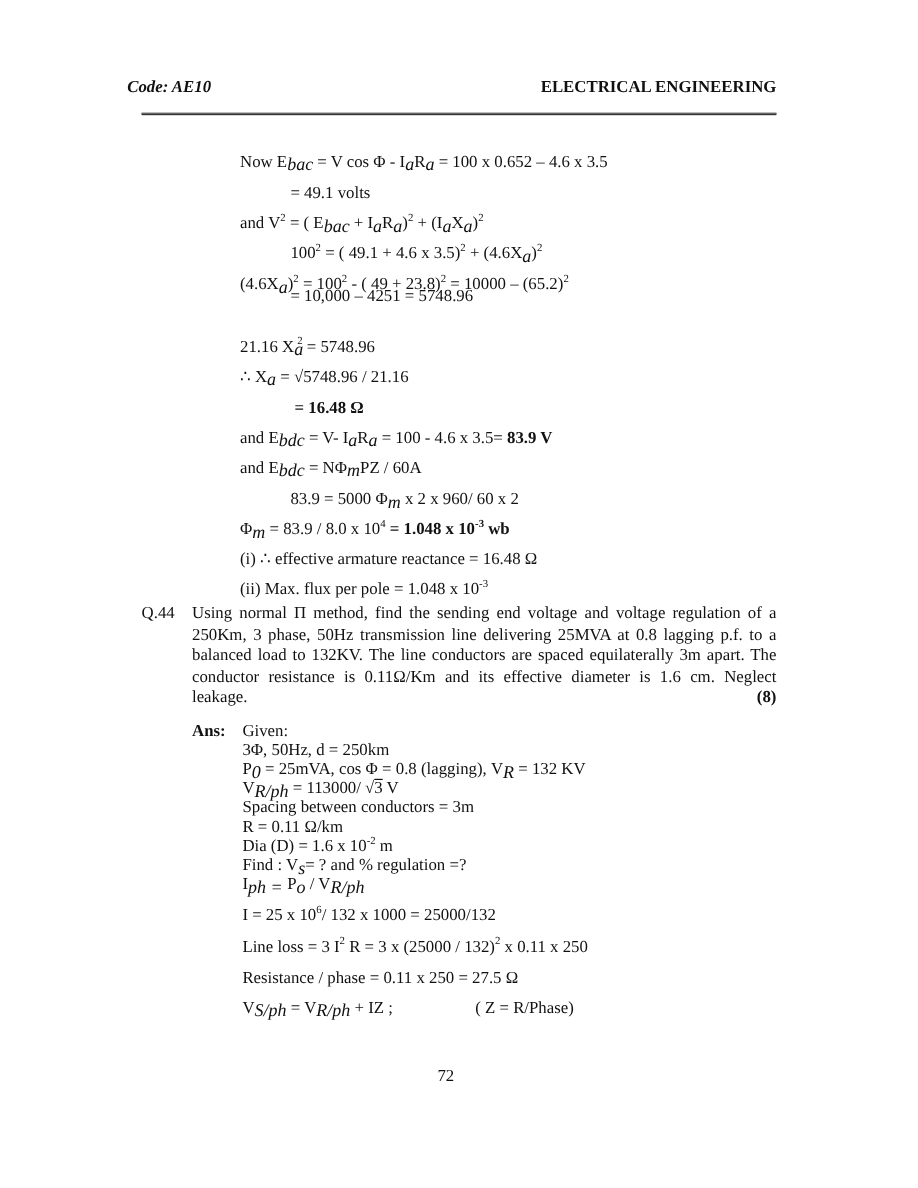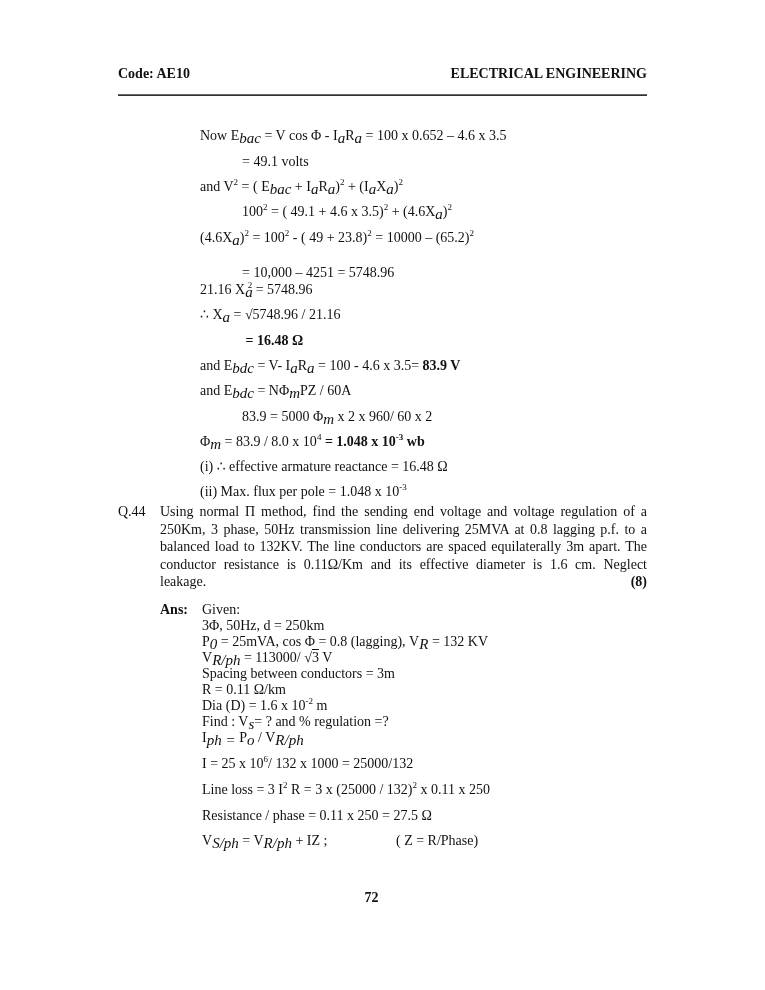--- a/index.html
+++ b/index.html
@@ -13,44 +13,44 @@
   .rule { position: absolute; left: 118px; top: 94px; width: 529px; height: 1px; background: #333; border-top: 1px solid #666; }
   sub { font-size: 15px; vertical-align: -3px; line-height: 0; font-style: italic; }
   sup { font-size: 9px; vertical-align: 6px; line-height: 0; }
   b { font-weight: bold; }
   .para { position: absolute; left: 160px; top: 503px; width: 487px; line-height: 17.5px; text-align: justify; white-space: normal; }
   .qno { position: absolute; left: 118px; top: 503px; font-weight: normal; line-height: 17.5px; }
   .marks { position: absolute; right: 118px; top: 573px; font-weight: bold; line-height: 17.5px; }
   .ans { font-weight: bold; }
   .given { line-height: 15.5px; }
   .sqrt { text-decoration: overline; }
-  .pg { left: 0; width: 743px; text-align: center; top: 890px; font-weight: bold; }
+  .pg { left: 0; width: 743px; text-align: center; top: 890px; }
 </style>
 </head>
 <body>
 
-<div class="abs hdr" style="left:118px;">Code: AE10</div>
+<div class="abs hdr" style="left:106px;font-style:italic;">Code: AE10</div>
 <div class="abs hdr" style="right:118px;">ELECTRICAL ENGINEERING</div>
 <div class="rule"></div>
 
 <div>
   <div class="abs" style="left:200px; top:128px;">
     <span>Now E</span><sub>bac</sub><span> = V cos Φ - I</span><sub>a</sub><span>R</span><sub>a</sub><span>  = 100 x 0.652 – 4.6 x 3.5</span>
   </div>
   <div class="abs" style="left:242px; top:154px;">= 49.1 volts</div>
   <div class="abs" style="left:200px; top:179px;">
     <span>and  V</span><sup>2</sup><span> = ( E</span><sub>bac</sub><span> + I</span><sub>a</sub><span>R</span><sub>a</sub><span>)</span><sup>2</sup><span>  + (I</span><sub>a</sub><span>X</span><sub>a</sub><span>)</span><sup>2</sup>
   </div>
   <div class="abs" style="left:242px; top:204px;">
     <span>100</span><sup>2</sup><span> = ( 49.1 + 4.6 x 3.5)</span><sup>2</sup><span>  + (4.6X</span><sub>a</sub><span>)</span><sup>2</sup>
   </div>
   <div class="abs" style="left:200px; top:230px;">
     <span>(4.6X</span><sub>a</sub><span>)</span><sup>2</sup><span>  = 100</span><sup>2</sup><span> - ( 49 + 23.8)</span><sup>2</sup><span>  = 10000 – (65.2)</span><sup>2</sup>
   </div>
-  <div class="abs" style="left:242px; top:265px;">= 10,000 – 4251 = 5748.96</div>
+  <div class="abs" style="left:242px; top:240px;">= 10,000 – 4251 = 5748.96</div>
   <div class="abs" style="left:200px; top:282px;">
     <span>21.16  X</span><sub>a</sub><sup style="margin-left:-5px;">2</sup><span> = 5748.96</span>
   </div>
   <div class="abs" style="left:200px; top:307px;">
     <span>∴  X</span><sub>a</sub><span>  =  √5748.96 / 21.16</span>
   </div>
   <div class="abs" style="left:242px; top:333px; font-weight:bold;">
     <span style="font-weight:normal; padding-left:0;">&nbsp;</span><b>= 16.48 Ω</b>
   </div>
   <div class="abs" style="left:200px; top:358px;">

